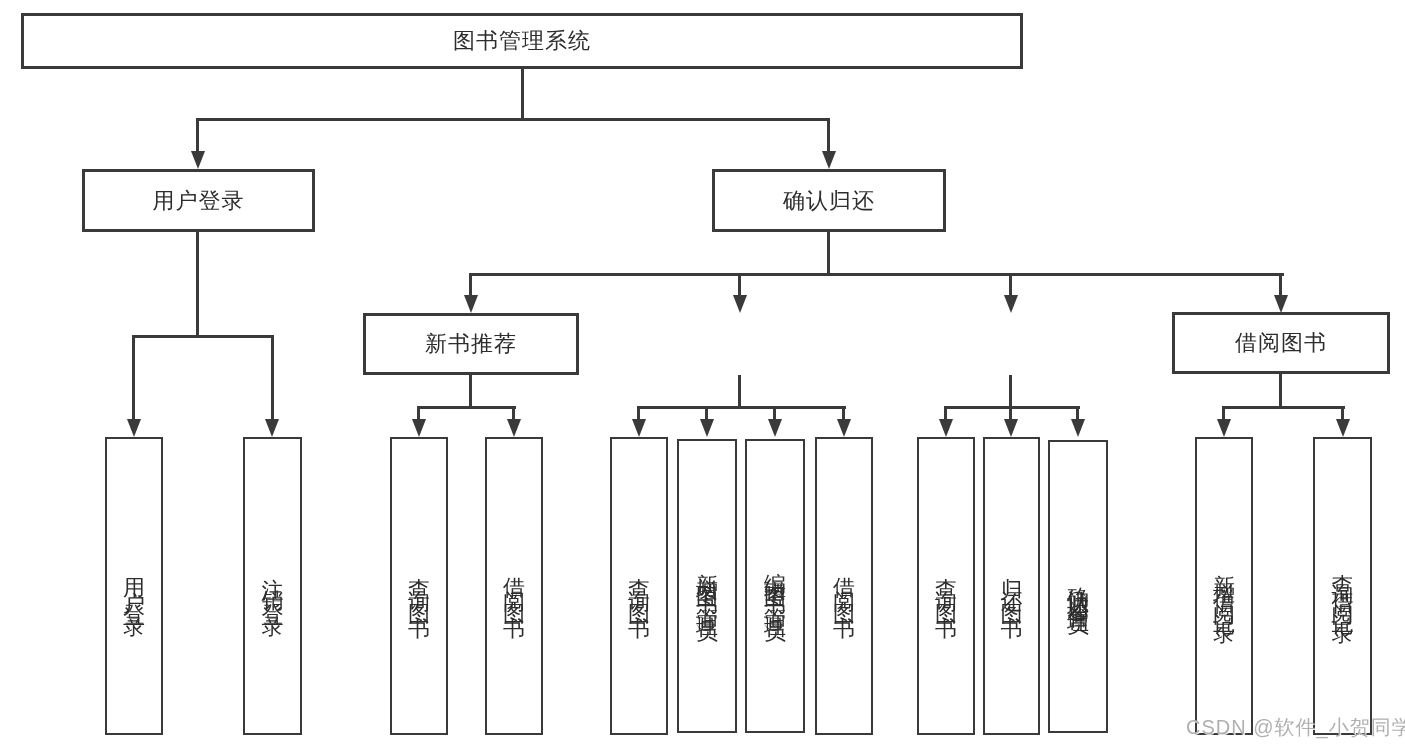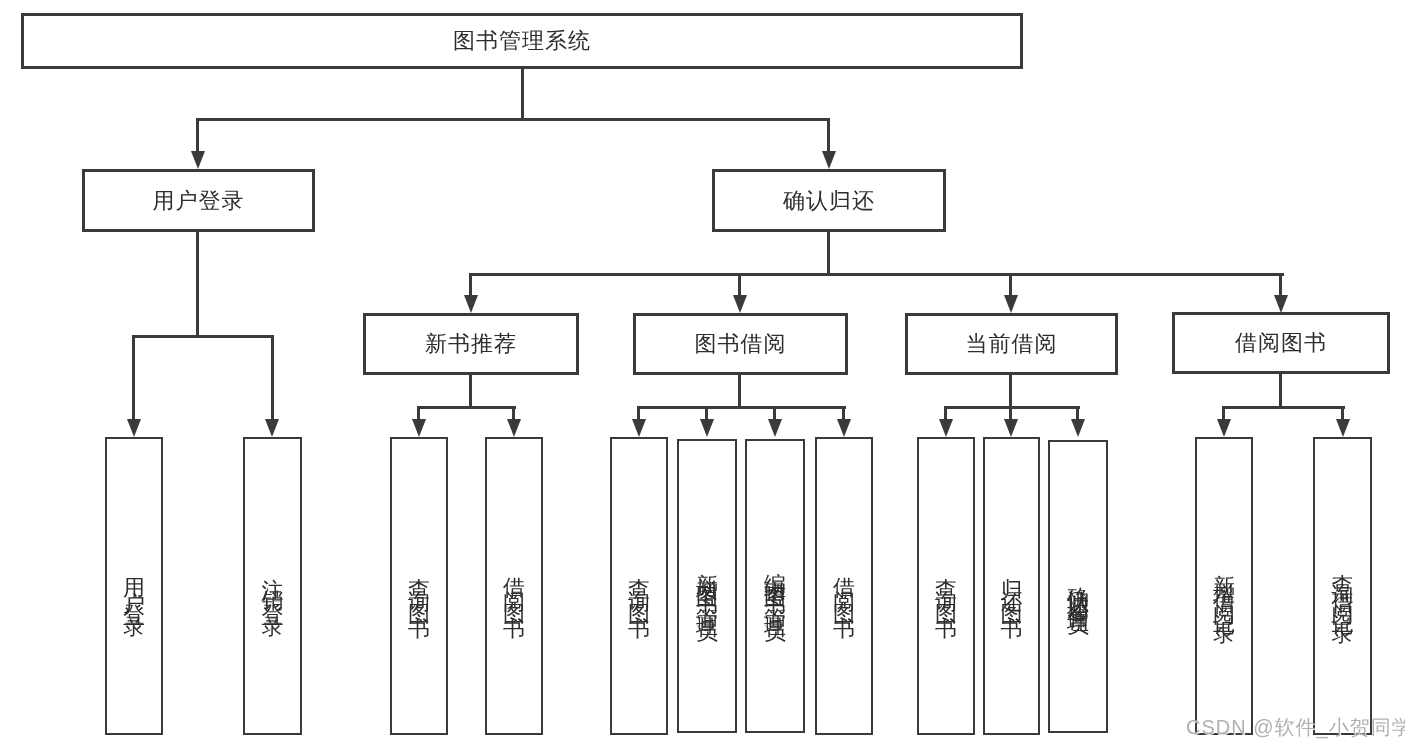--- a/index.html
+++ b/index.html
@@ -70,26 +70,20 @@
   <div class="arrow" style="left:464px;top:295px"></div>
   <div class="vline" style="left:738px;top:273px;height:23px"></div>
   <div class="arrow" style="left:733px;top:295px"></div>
   <div class="vline" style="left:1009px;top:273px;height:23px"></div>
   <div class="arrow" style="left:1004px;top:295px"></div>
   <div class="vline" style="left:1279px;top:273px;height:23px"></div>
   <div class="arrow" style="left:1274px;top:295px"></div>
 
   <div class="box" style="left:363px;top:313px;width:216px;height:62px">
     <span>新书推荐</span>
-  </div>
-  <div class="box" style="left:633px;top:313px;width:215px;height:62px">
-    <span>图书借阅</span>
-  </div>
-  <div class="box" style="left:905px;top:313px;width:213px;height:62px">
-    <span>当前借阅</span>
   </div>
   <div class="box" style="left:1172px;top:312px;width:218px;height:62px">
     <span>借阅图书</span>
   </div>
 
   <div class="vline" style="left:469px;top:375px;height:31px"></div>
   <div class="hline" style="left:417px;top:406px;width:99px"></div>
   <div class="vline" style="left:417px;top:406px;height:15px"></div>
   <div class="arrow" style="left:412px;top:419px"></div>
   <div class="vline" style="left:512px;top:406px;height:15px"></div>

